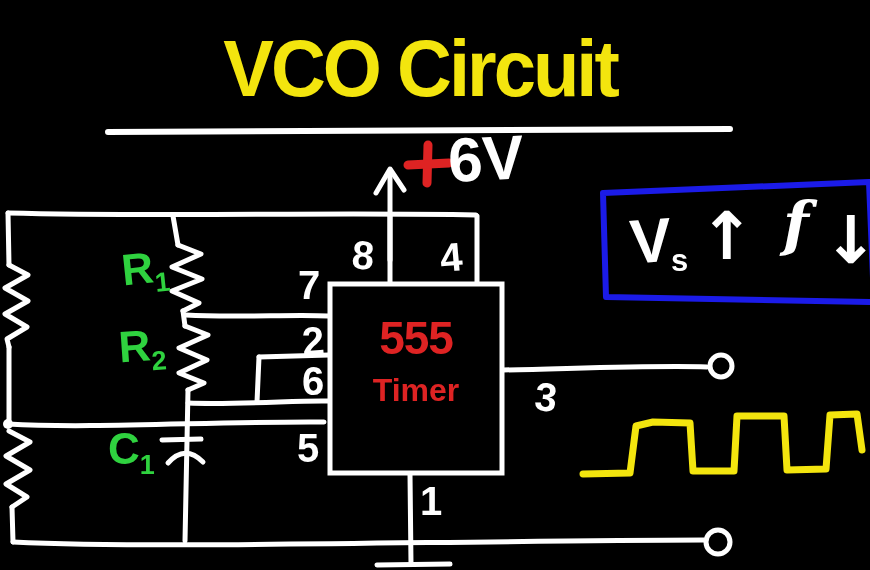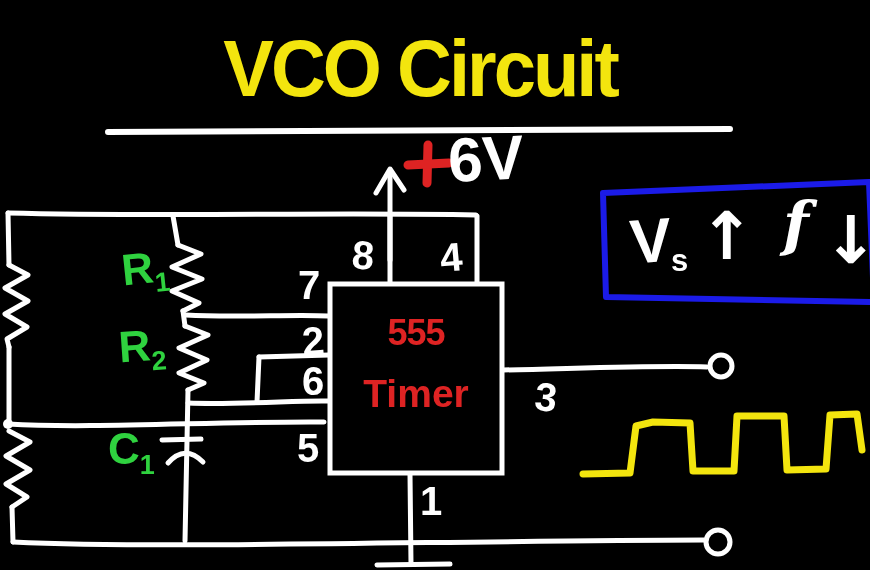--- a/index.html
+++ b/index.html
@@ -22,22 +22,22 @@
   .pin{font-size:40px;font-weight:bold;color:#fff;}
   .p8{left:352px;top:217px;transform:rotate(4deg);}
   .p4{left:440px;top:219px;transform:rotate(-5deg);}
   .p7{left:298px;top:247px;}
   .p2{left:302px;top:303px;transform:rotate(-4deg);}
   .p6{left:302px;top:343px;}
   .p5{left:297px;top:410px;}
   .p3{left:535px;top:359px;transform:rotate(6deg);}
   .p1{left:420px;top:463px;}
   .ic-label{left:330px;width:172px;text-align:center;color:#de2323;font-weight:bold;}
-  .ic-555{top:297px;font-size:36px;letter-spacing:-1px;}
-  .ic-timer{top:356px;font-size:39px;}
+  .ic-555{top:297px;font-size:46px;letter-spacing:-1px;}
+  .ic-timer{top:356px;font-size:32px;}
   .comp{color:#2fd23f;font-weight:bold;font-size:44px;}
   .comp .sub{font-size:27px;font-weight:bold;vertical-align:-10px;}
   .r1{left:122px;top:228px;transform:rotate(-6deg);}
   .r2{left:119px;top:306px;transform:rotate(-4deg);}
   .c1{left:108px;top:409px;}
   .note{color:#fff;font-weight:bold;}
   .note-v{left:630px;top:192px;font-size:62px;transform:rotate(-4deg);}
   .note-vsub{left:671px;top:227px;font-size:31px;}
   .note-up{left:699px;top:186px;font-size:66px;font-family:"DejaVu Sans",sans-serif;}
   .note-f{left:783px;top:176px;font-size:60px;font-style:italic;font-family:"DejaVu Serif",serif;}

